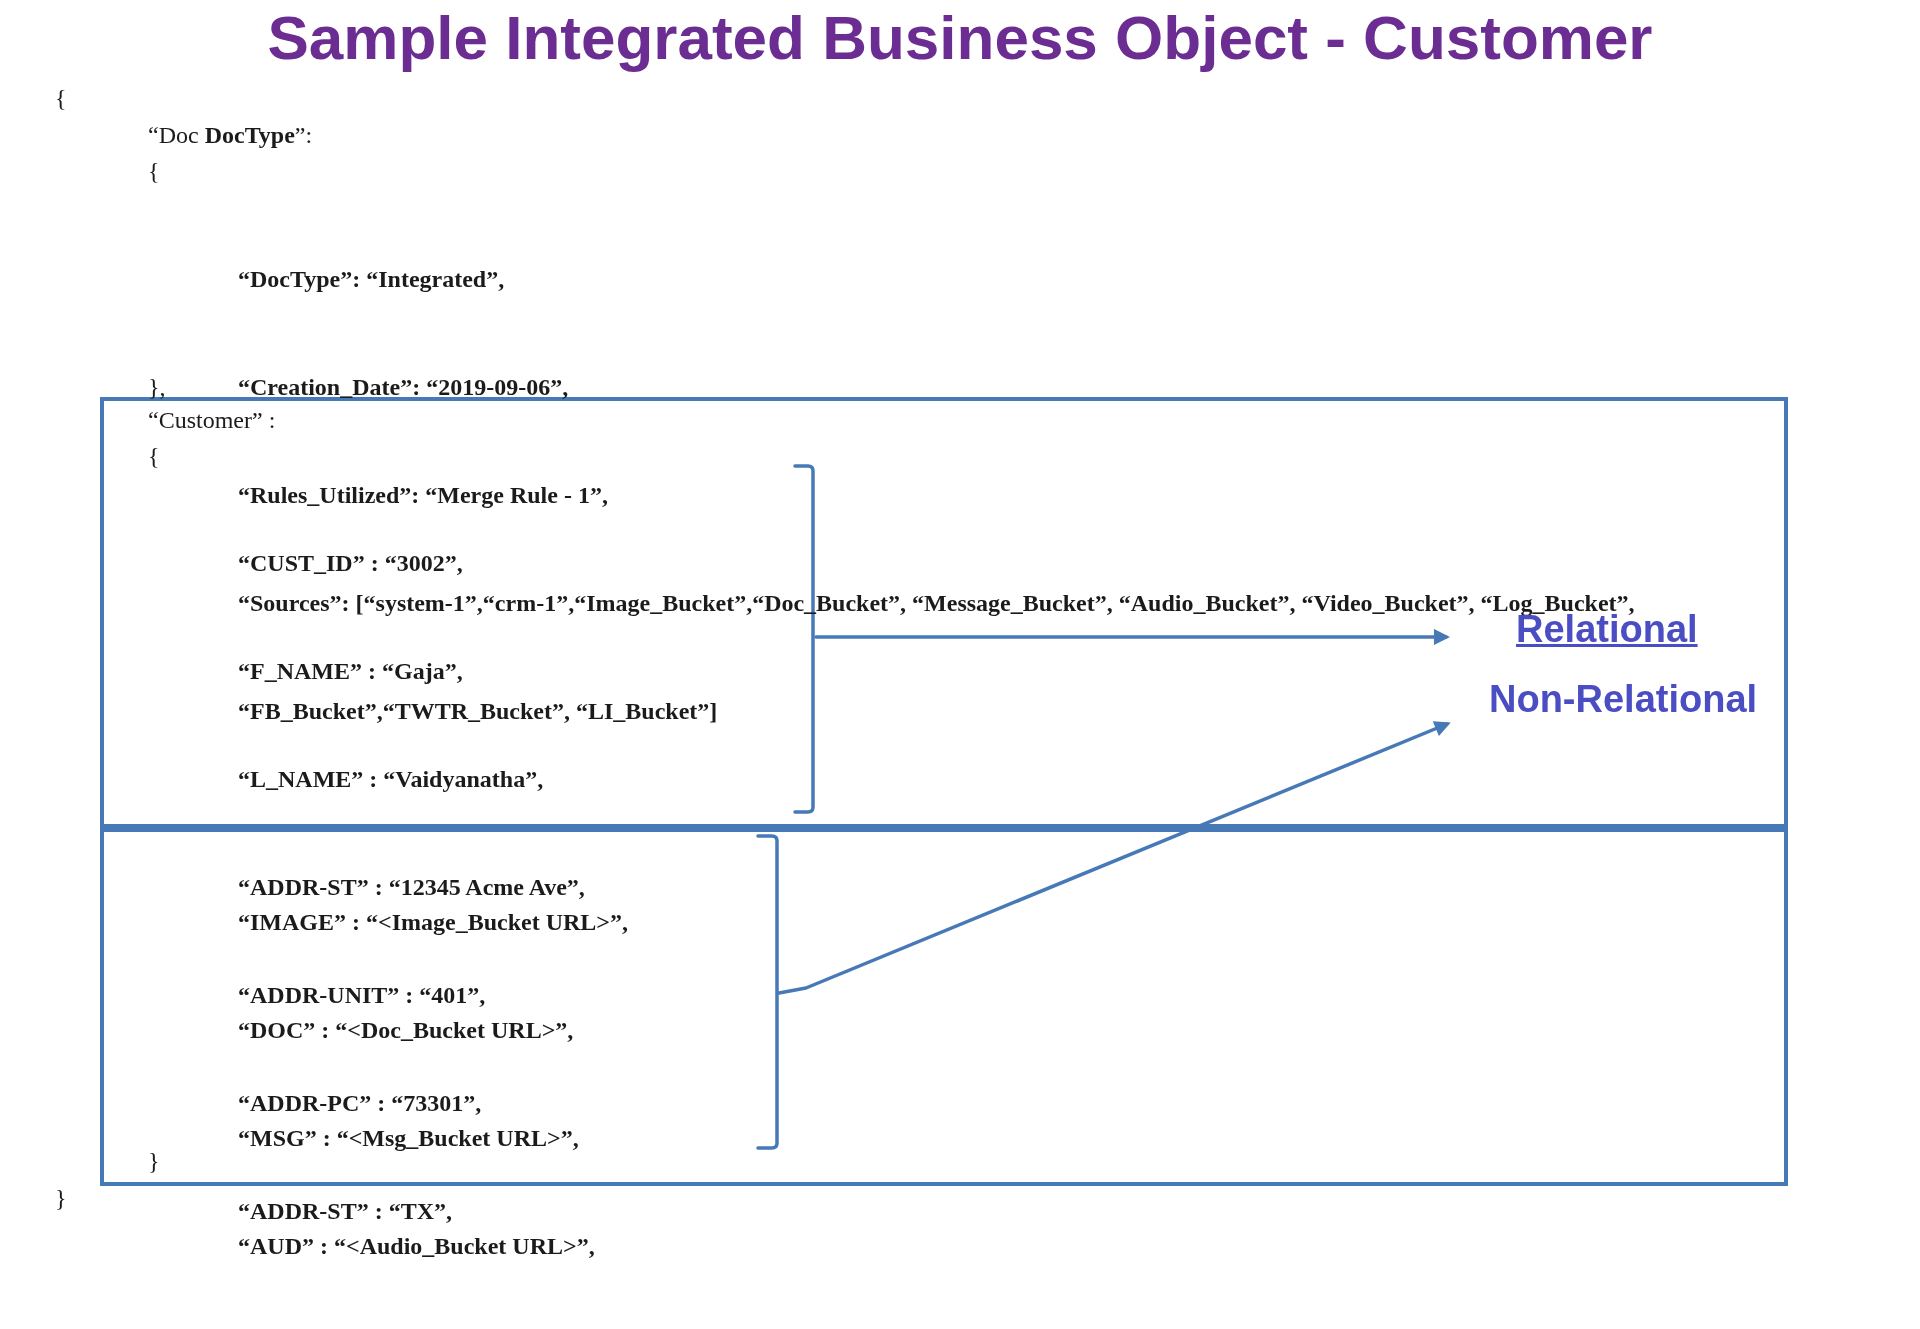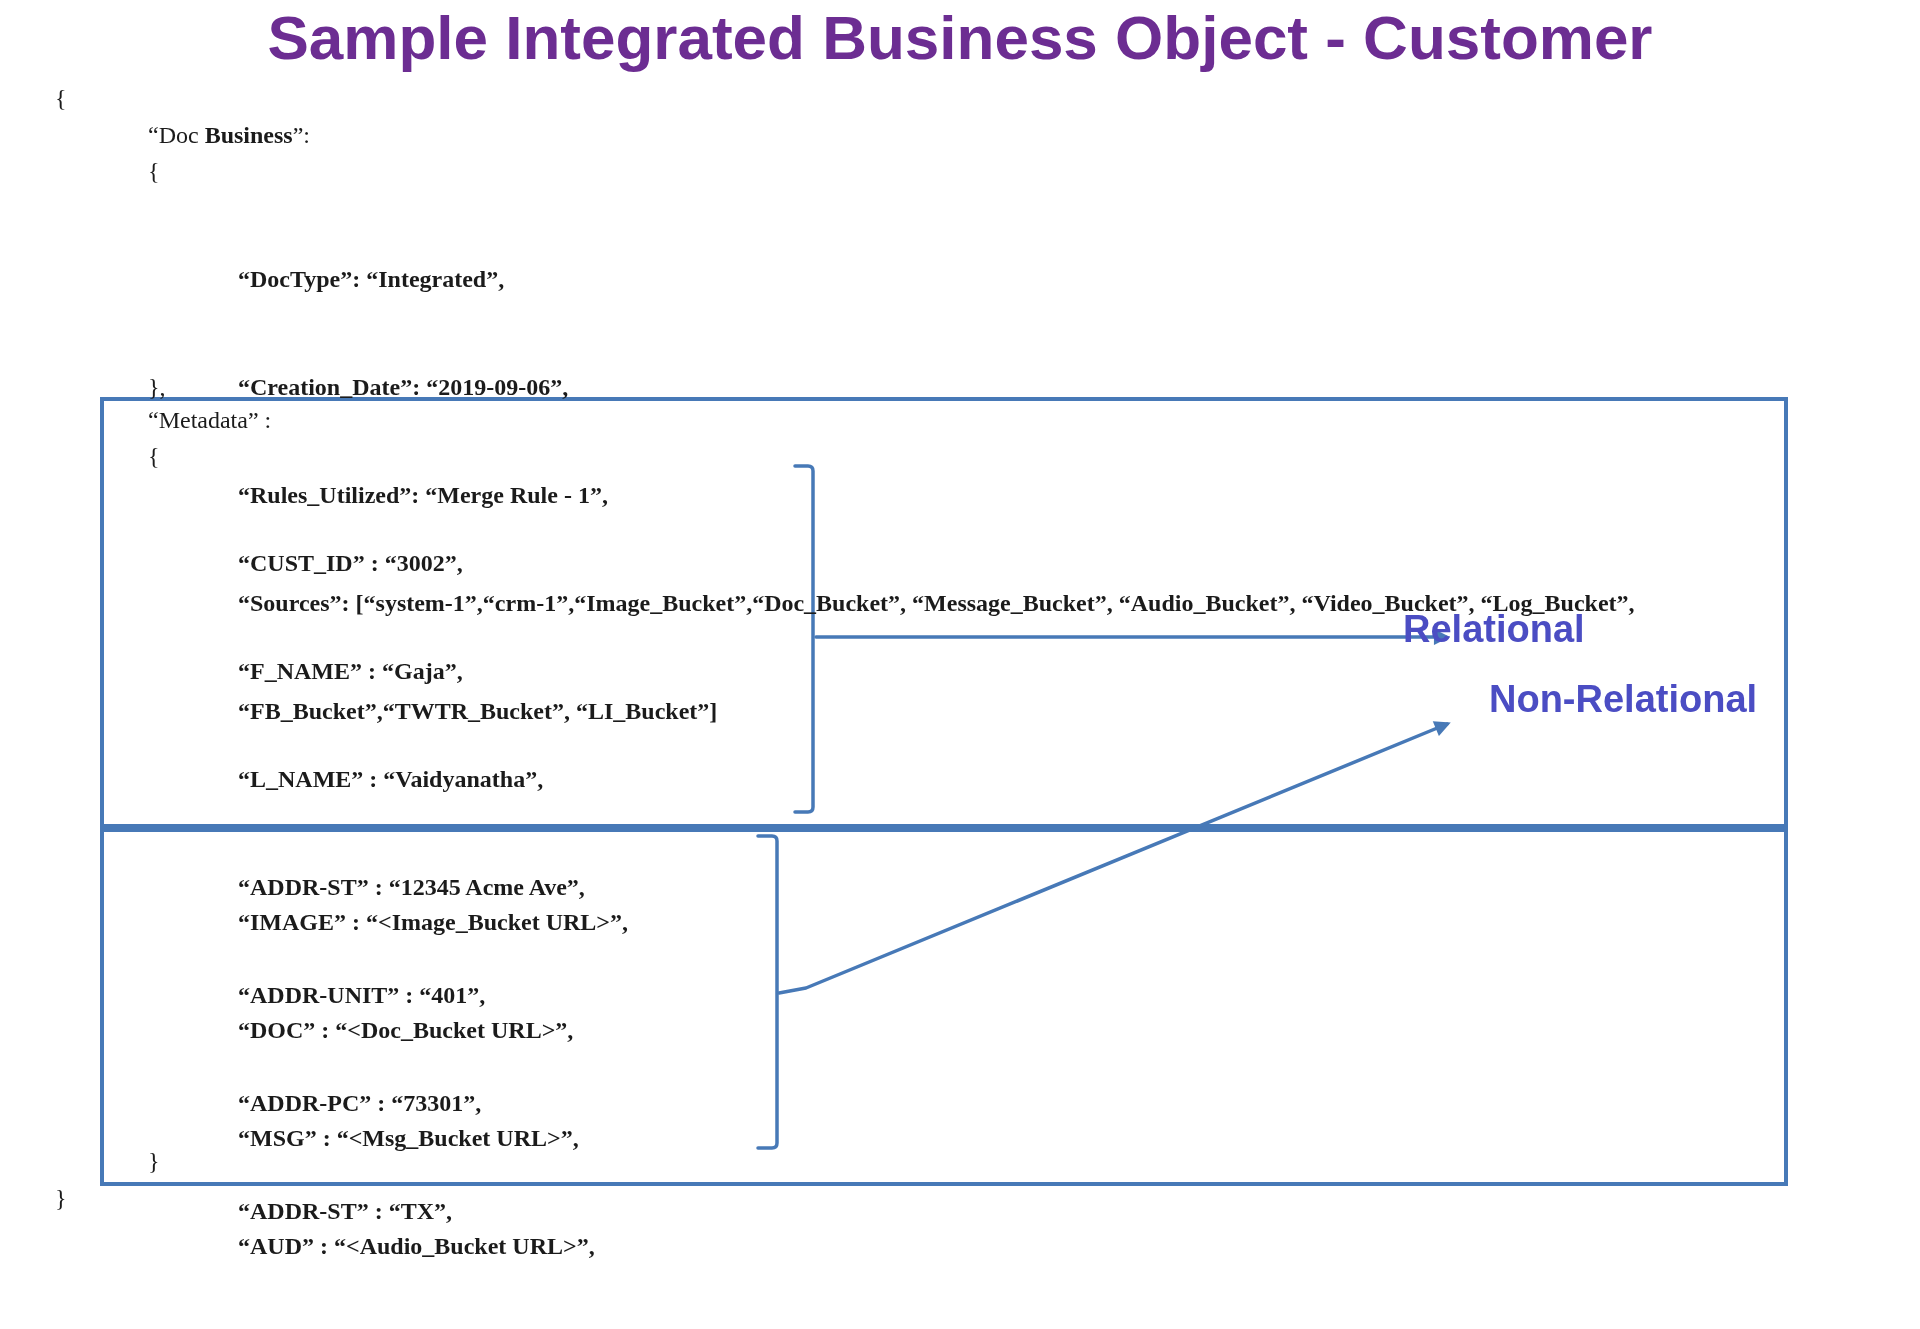--- a/index.html
+++ b/index.html
@@ -82,35 +82,35 @@
       </marker>
     </defs>
     <path d="M 795 466 H 808 Q 813 466 813 471 V 807 Q 813 812 808 812 H 795" fill="none" stroke="#4779B7" stroke-width="3.5" stroke-linecap="round"></path>
     <path d="M 816 637 H 1446" fill="none" stroke="#4779B7" stroke-width="3.5" stroke-linecap="round" marker-end="url(#ah)"></path>
     <path d="M 758 836 H 772 Q 777 836 777 841 V 1143 Q 777 1148 772 1148 H 758" fill="none" stroke="#4779B7" stroke-width="3.5" stroke-linecap="round"></path>
     <path d="M 779 993 L 806 988 L 1447 724" fill="none" stroke="#4779B7" stroke-width="3.5" stroke-linecap="round" stroke-linejoin="round" marker-end="url(#ah)"></path>
   </svg>
 
   <div class="line" style="left:55px; top:80px;">{</div>
 
-  <div class="line" style="left:148px; top:117px;"><span>“Doc </span><span class="b">Business</span><span>”:</span></div>
+  <div class="line" style="left:148px; top:117px;"><span>“Doc </span><span class="b">DocType</span><span>”:</span></div>
 
   <div class="line" style="left:148px; top:153px;">{</div>
 
   <div class="block" style="left:238px; top:189px;">
     <div>“DocType”: “Integrated”,</div>
     <div>“Creation_Date”: “2019-09-06”,</div>
     <div>“Rules_Utilized”: “Merge Rule - 1”,</div>
     <div>“Sources”: [“system-1”,“crm-1”,“Image_Bucket”,“Doc_Bucket”, “Message_Bucket”, “Audio_Bucket”, “Video_Bucket”, “Log_Bucket”,</div>
     <div>“FB_Bucket”,“TWTR_Bucket”, “LI_Bucket”]</div>
   </div>
 
   <div class="line" style="left:148px; top:369px;">},</div>
 
-  <div class="line" style="left:148px; top:402px;">“Metadata” :</div>
+  <div class="line" style="left:148px; top:402px;">“Customer” :</div>
 
   <div class="line" style="left:148px; top:438px;">{</div>
 
   <div class="block" style="left:238px; top:473px;">
     <div>“CUST_ID” : “3002”,</div>
     <div>“F_NAME” : “Gaja”,</div>
     <div>“L_NAME” : “Vaidyanatha”,</div>
     <div>“ADDR-ST” : “12345 Acme Ave”,</div>
     <div>“ADDR-UNIT” : “401”,</div>
     <div>“ADDR-PC” : “73301”,</div>
@@ -128,16 +128,16 @@
     
     
     
     
   </div>
 
   <div class="line" style="left:148px; top:1143px;">}</div>
 
   <div class="line" style="left:55px; top:1180px;">}</div>
 
-  <div class="side-label" style="left:1403px; top:608px;">Relational</div>
+  <div class="side-label" style="left:1516px; top:608px;text-decoration:underline;">Relational</div>
   <div class="side-label" style="left:1489px; top:678px;">Non-Relational</div>
 
 </div>
 
 </body></html>

